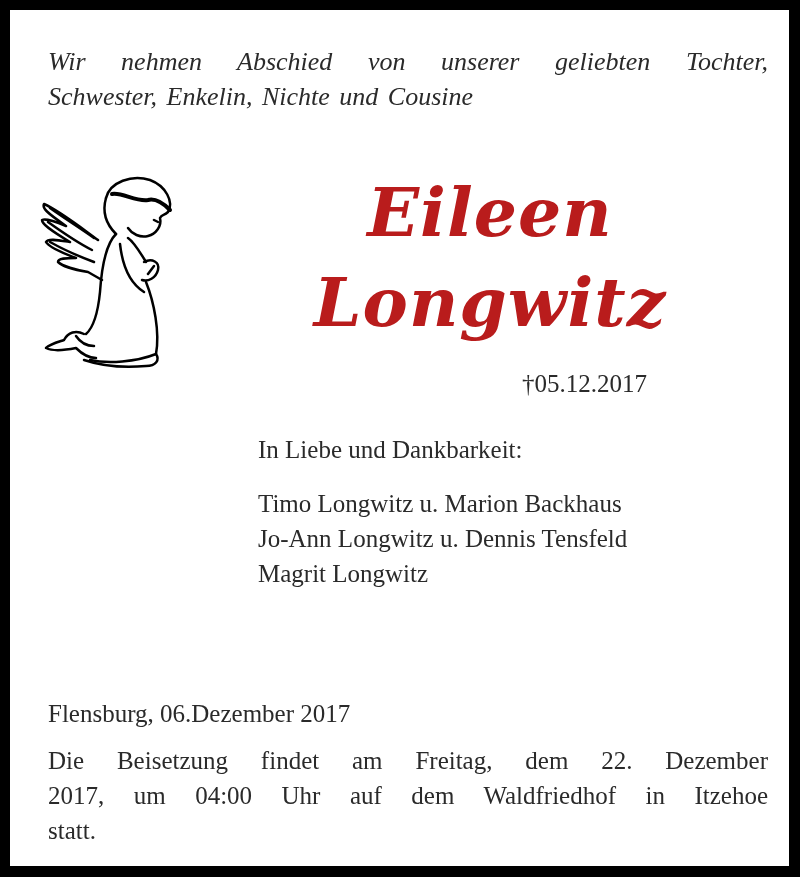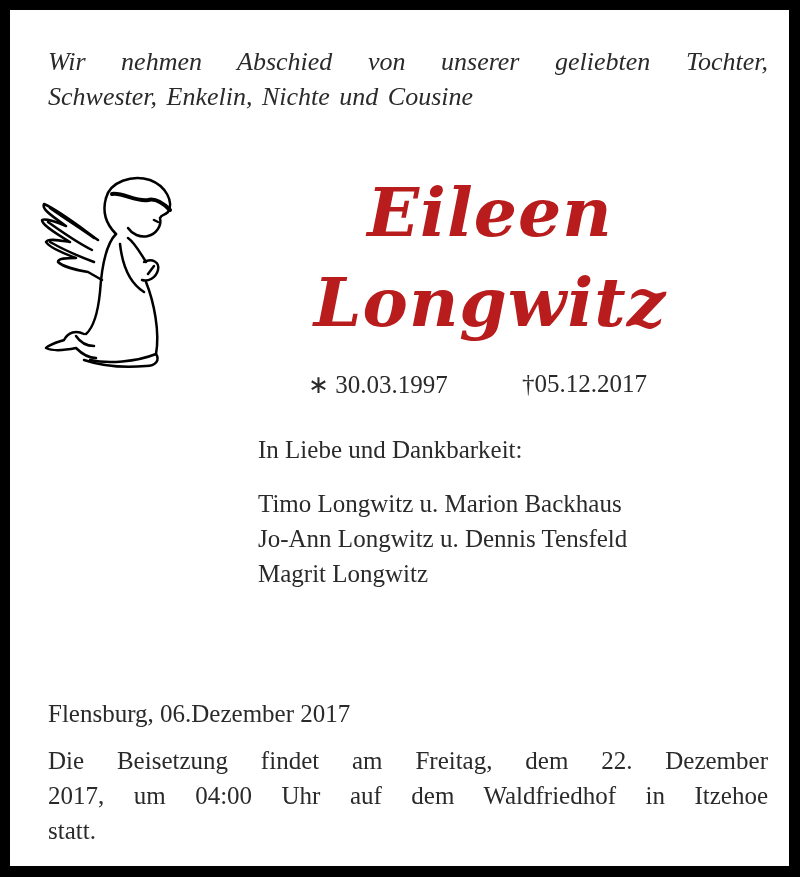--- a/index.html
+++ b/index.html
@@ -56,24 +56,20 @@
       <path d="M48 172 C40 168 32 170 28 178 C22 180 14 182 10 186 C18 190 30 188 40 186 C46 192 54 196 60 196"></path>
       <path d="M40 174 C44 180 50 184 58 184"></path>
     </svg>
   </div>
 
   <div class="name">
     <div>Eileen</div>
     <div>Longwitz</div>
   </div>
 
-  <div class="dates born lib">
-    <span>∗</span>
-    <span>30.03.1997</span>
-  </div>
   <div class="dates died lib">
     <span>†</span><span>05.12.2017</span>
   </div>
 
   <div class="thanks lib">In Liebe und Dankbarkeit:</div>
 
   <div class="family lib">
     <div>Timo Longwitz u. Marion Backhaus</div>
     <div>Jo-Ann Longwitz u. Dennis Tensfeld</div>
     <div>Magrit Longwitz</div>

